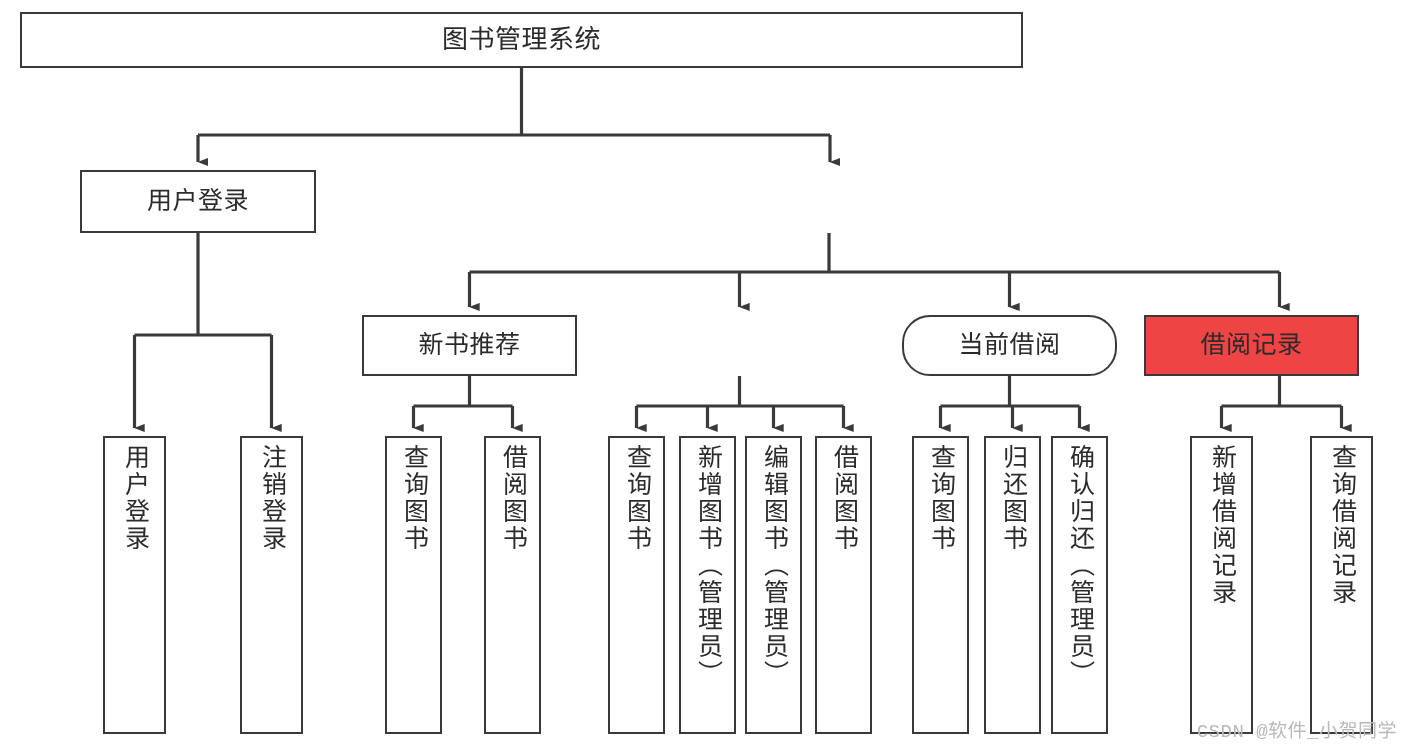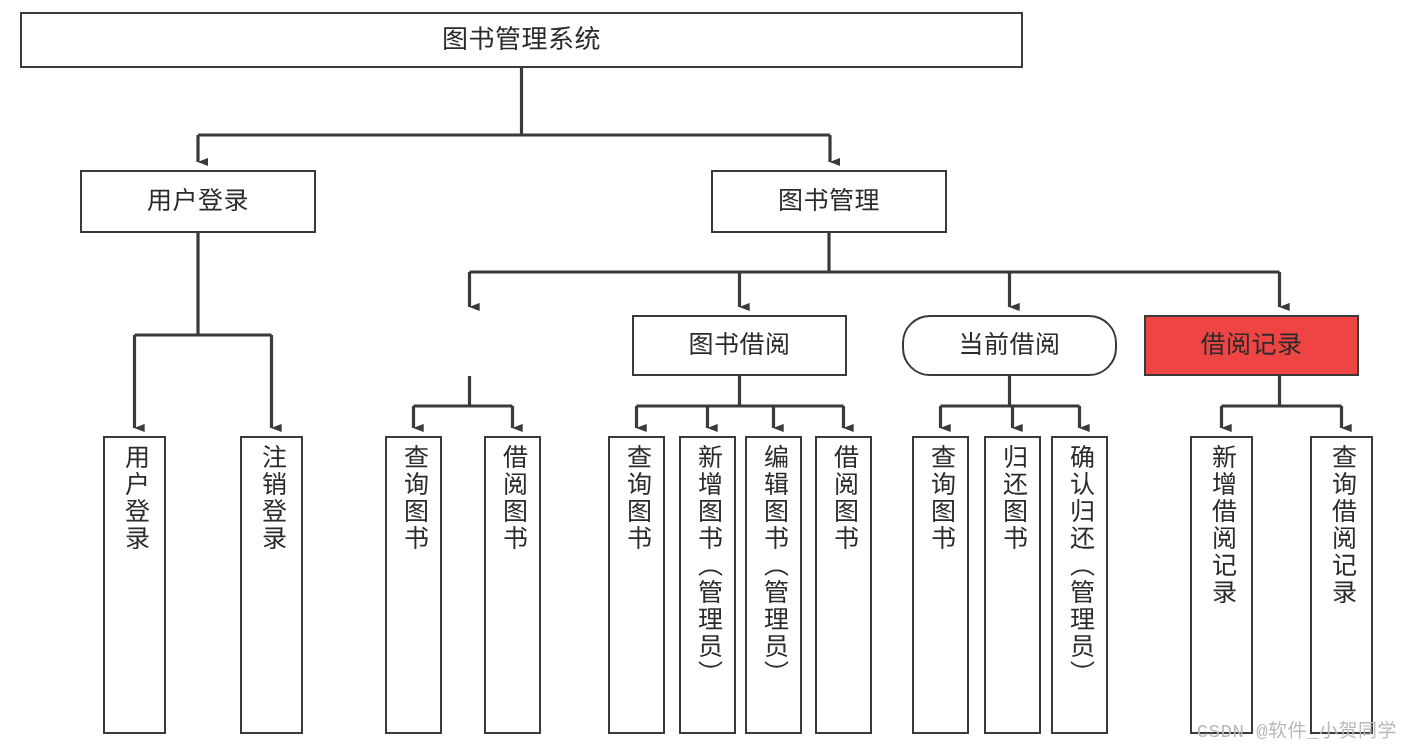--- a/index.html
+++ b/index.html
@@ -132,26 +132,23 @@
     </g>
   </svg>
 
   <div class="node h root" id="n-root" style="left: 20px; top: 12px; width: 1003px; height: 56px; border-color: rgb(58, 58, 58); background: rgb(255, 255, 255); color: rgb(43, 43, 43);">
     <span class="lbl">图书管理系统</span>
   </div>
 
   <div class="node h" id="n-l2-0" style="left: 80px; top: 170px; width: 236px; height: 63px; border-color: rgb(58, 58, 58); background: rgb(255, 255, 255); color: rgb(43, 43, 43);">
     <span class="lbl">用户登录</span>
   </div>
-  <div class="node h" id="n-l2-1" style="left: 711px; top: 170px; width: 236px; height: 63px; border-color: rgb(58, 58, 58); background: rgb(255, 255, 255); color: rgb(43, 43, 43);">
-    <span class="lbl">图书管理</span>
-  </div>
 
-  <div class="node h" id="n-l3-1" style="left: 632px; top: 315px; width: 215px; height: 61px; border-color: rgb(58, 58, 58); background: rgb(255, 255, 255); color: rgb(43, 43, 43);">
-    <span class="lbl">图书借阅</span>
+  <div class="node h" id="n-l3-0" style="left: 362px; top: 315px; width: 215px; height: 61px; border-color: rgb(58, 58, 58); background: rgb(255, 255, 255); color: rgb(43, 43, 43);">
+    <span class="lbl">新书推荐</span>
   </div>
   <div class="node h" id="n-l3-2" style="left: 902px; top: 315px; width: 215px; height: 61px; border-color: rgb(58, 58, 58); background: rgb(255, 255, 255); color: rgb(43, 43, 43); border-radius: 28px;">
     <span class="lbl">当前借阅</span>
   </div>
   <div class="node h" id="n-l3-3" style="left: 1144px; top: 315px; width: 215px; height: 61px; border-color: rgb(58, 58, 58); background: #ef4444; color: rgb(43, 43, 43);">
     <span class="lbl">借阅记录</span>
   </div>
 
   <div class="node v" id="n-leaf-0" style="left: 103px; top: 436px; width: 63px; height: 298px; border-color: rgb(58, 58, 58); background: rgb(255, 255, 255); color: rgb(43, 43, 43);">
     <span class="lbl">用户登录</span>

